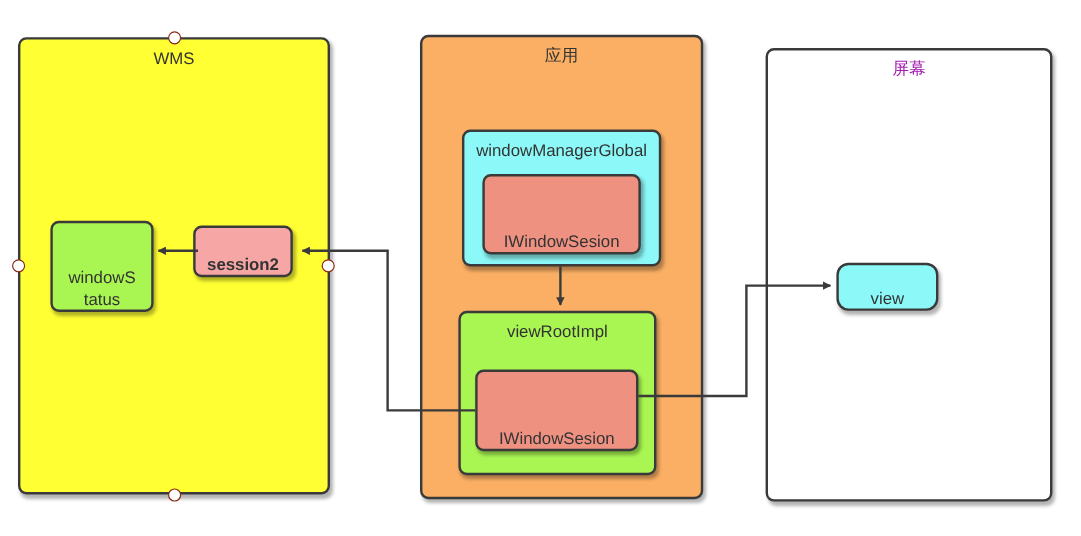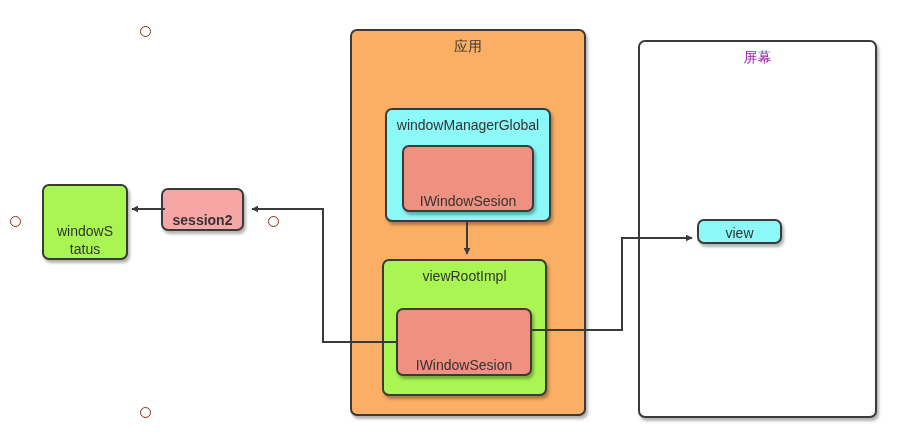--- a/index.html
+++ b/index.html
@@ -46,20 +46,23 @@
     border-radius:50%;
     background:#ffffff;
     border:1.6px solid #8b2b15;
   }
 </style>
 </head>
 <body>
 
 <div id="stage">
 
+  <div class="box titled" id="node-wms" style="left: 15px; top: 31px; width: 260px; height: 381px; background: rgb(255, 255, 51); border-color: rgb(58, 58, 58); color: rgb(51, 51, 51);">
+    <span class="lbl">WMS</span>
+  </div>
 
   <div class="box titled" id="node-app" style="left: 350px; top: 29px; width: 236px; height: 387px; background: rgb(250, 175, 100); border-color: rgb(58, 58, 58); color: rgb(51, 51, 51);">
     <span class="lbl">应用</span>
   </div>
 
   <div class="box titled" id="node-screen" style="left: 638px; top: 40px; width: 239px; height: 378px; background: rgb(255, 255, 255); border-color: rgb(58, 58, 58); color: #a21caf;">
     <span class="lbl">屏幕</span>
   </div>
 
   <div class="box centered" id="node-window_status" style="left: 42px; top: 184px; width: 86px; height: 76px; background: rgb(169, 245, 82); border-color: rgb(58, 58, 58); color: rgb(51, 51, 51);">
@@ -77,21 +80,21 @@
     <span class="lbl">IWindowSesion</span>
   </div>
 
   <div class="box titled" id="node-view_root_impl" style="left: 382px; top: 259px; width: 165px; height: 137px; background: rgb(169, 245, 82); border-color: rgb(58, 58, 58); color: rgb(51, 51, 51);">
     <span class="lbl">viewRootImpl</span>
   </div>
   <div class="box centered" id="node-vri_iwindowsesion" style="left: 396px; top: 308px; width: 136px; height: 68px; background: rgb(238, 145, 128); border-color: rgb(58, 58, 58); color: rgb(51, 51, 51);">
     <span class="lbl">IWindowSesion</span>
   </div>
 
-  <div class="box centered" id="node-view" style="left: 697px; top: 219px; width: 85px; height: 25px; background: rgb(140, 248, 248); border-color: rgb(58, 58, 58); color: rgb(51, 51, 51);">
+  <div class="box centered" id="node-view" style="left: 697px; top: 219px; width: 85px; height: 40px; background: rgb(140, 248, 248); border-color: rgb(58, 58, 58); color: rgb(51, 51, 51); border-radius: 10px;">
     <span class="lbl">view</span>
   </div>
 
   <svg class="edges" id="edge-layer" viewBox="0 0 901 447" xmlns="http://www.w3.org/2000/svg">
       <defs>
         <marker id="arrowhead" viewBox="0 0 10 10" refX="9" refY="5" markerWidth="7" markerHeight="7" orient="auto-start-reverse" markerUnits="userSpaceOnUse">
           <path d="M 0 0 L 10 5 L 0 10 z" fill="#3a3a3a"></path>
         </marker>
       </defs>
       <polyline points="165,209 132,209" fill="none" stroke="#3a3a3a" stroke-width="2" stroke-linejoin="miter" stroke-linecap="butt" marker-end="url(#arrowhead)"></polyline>

